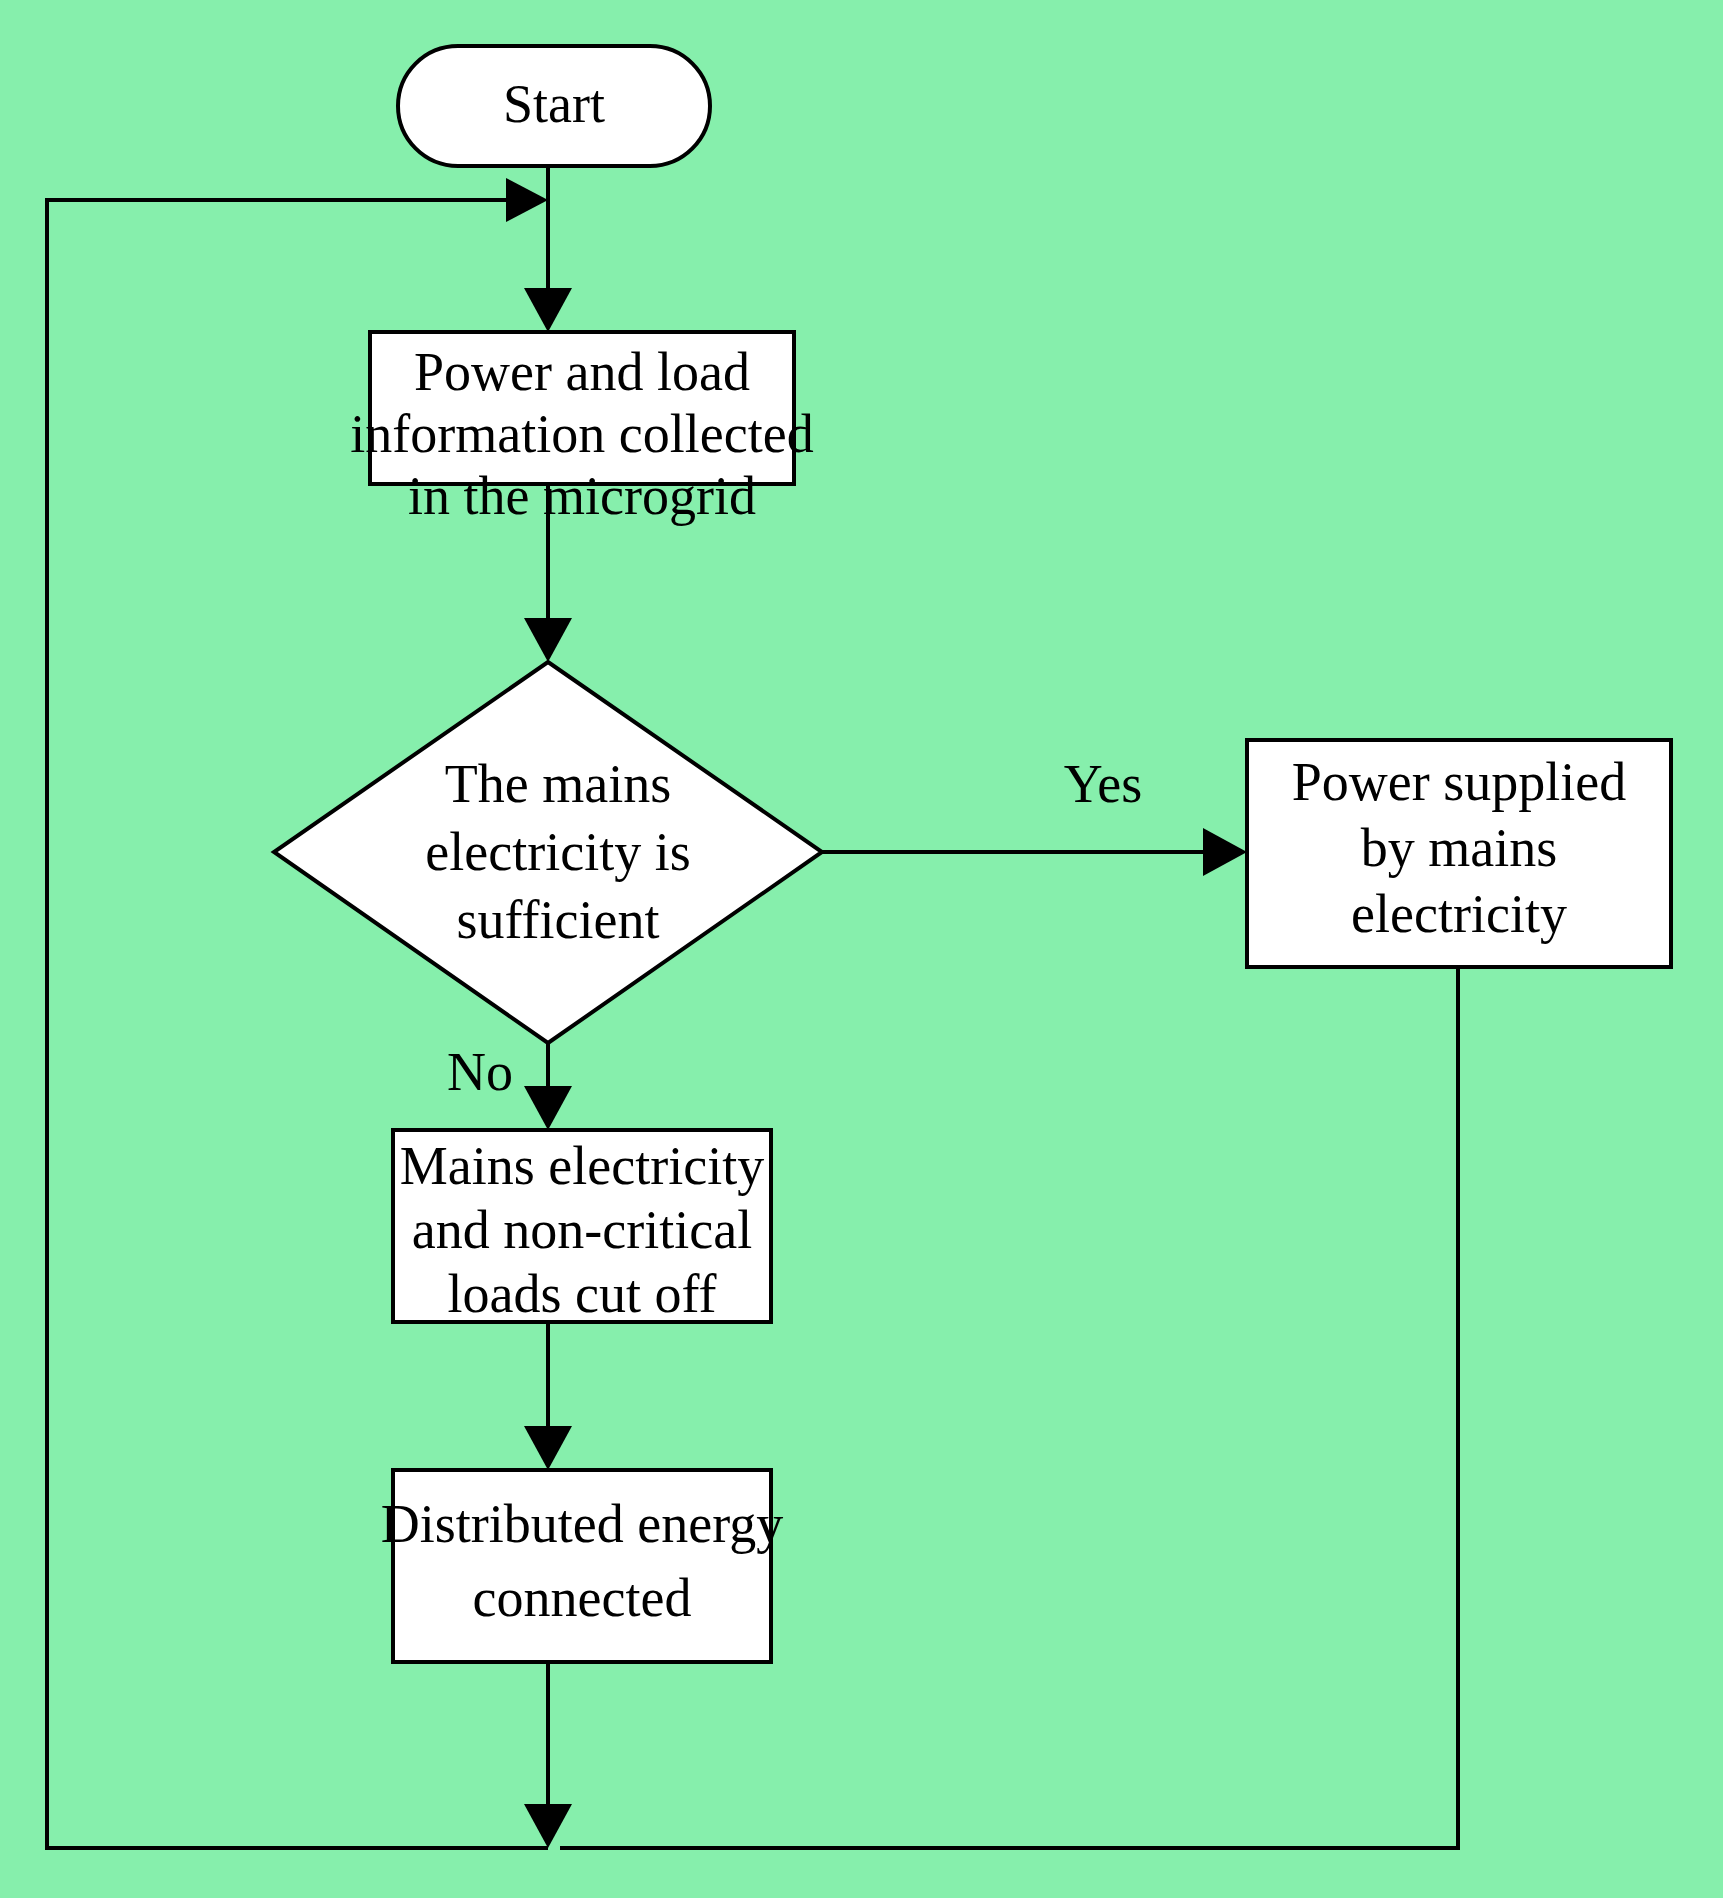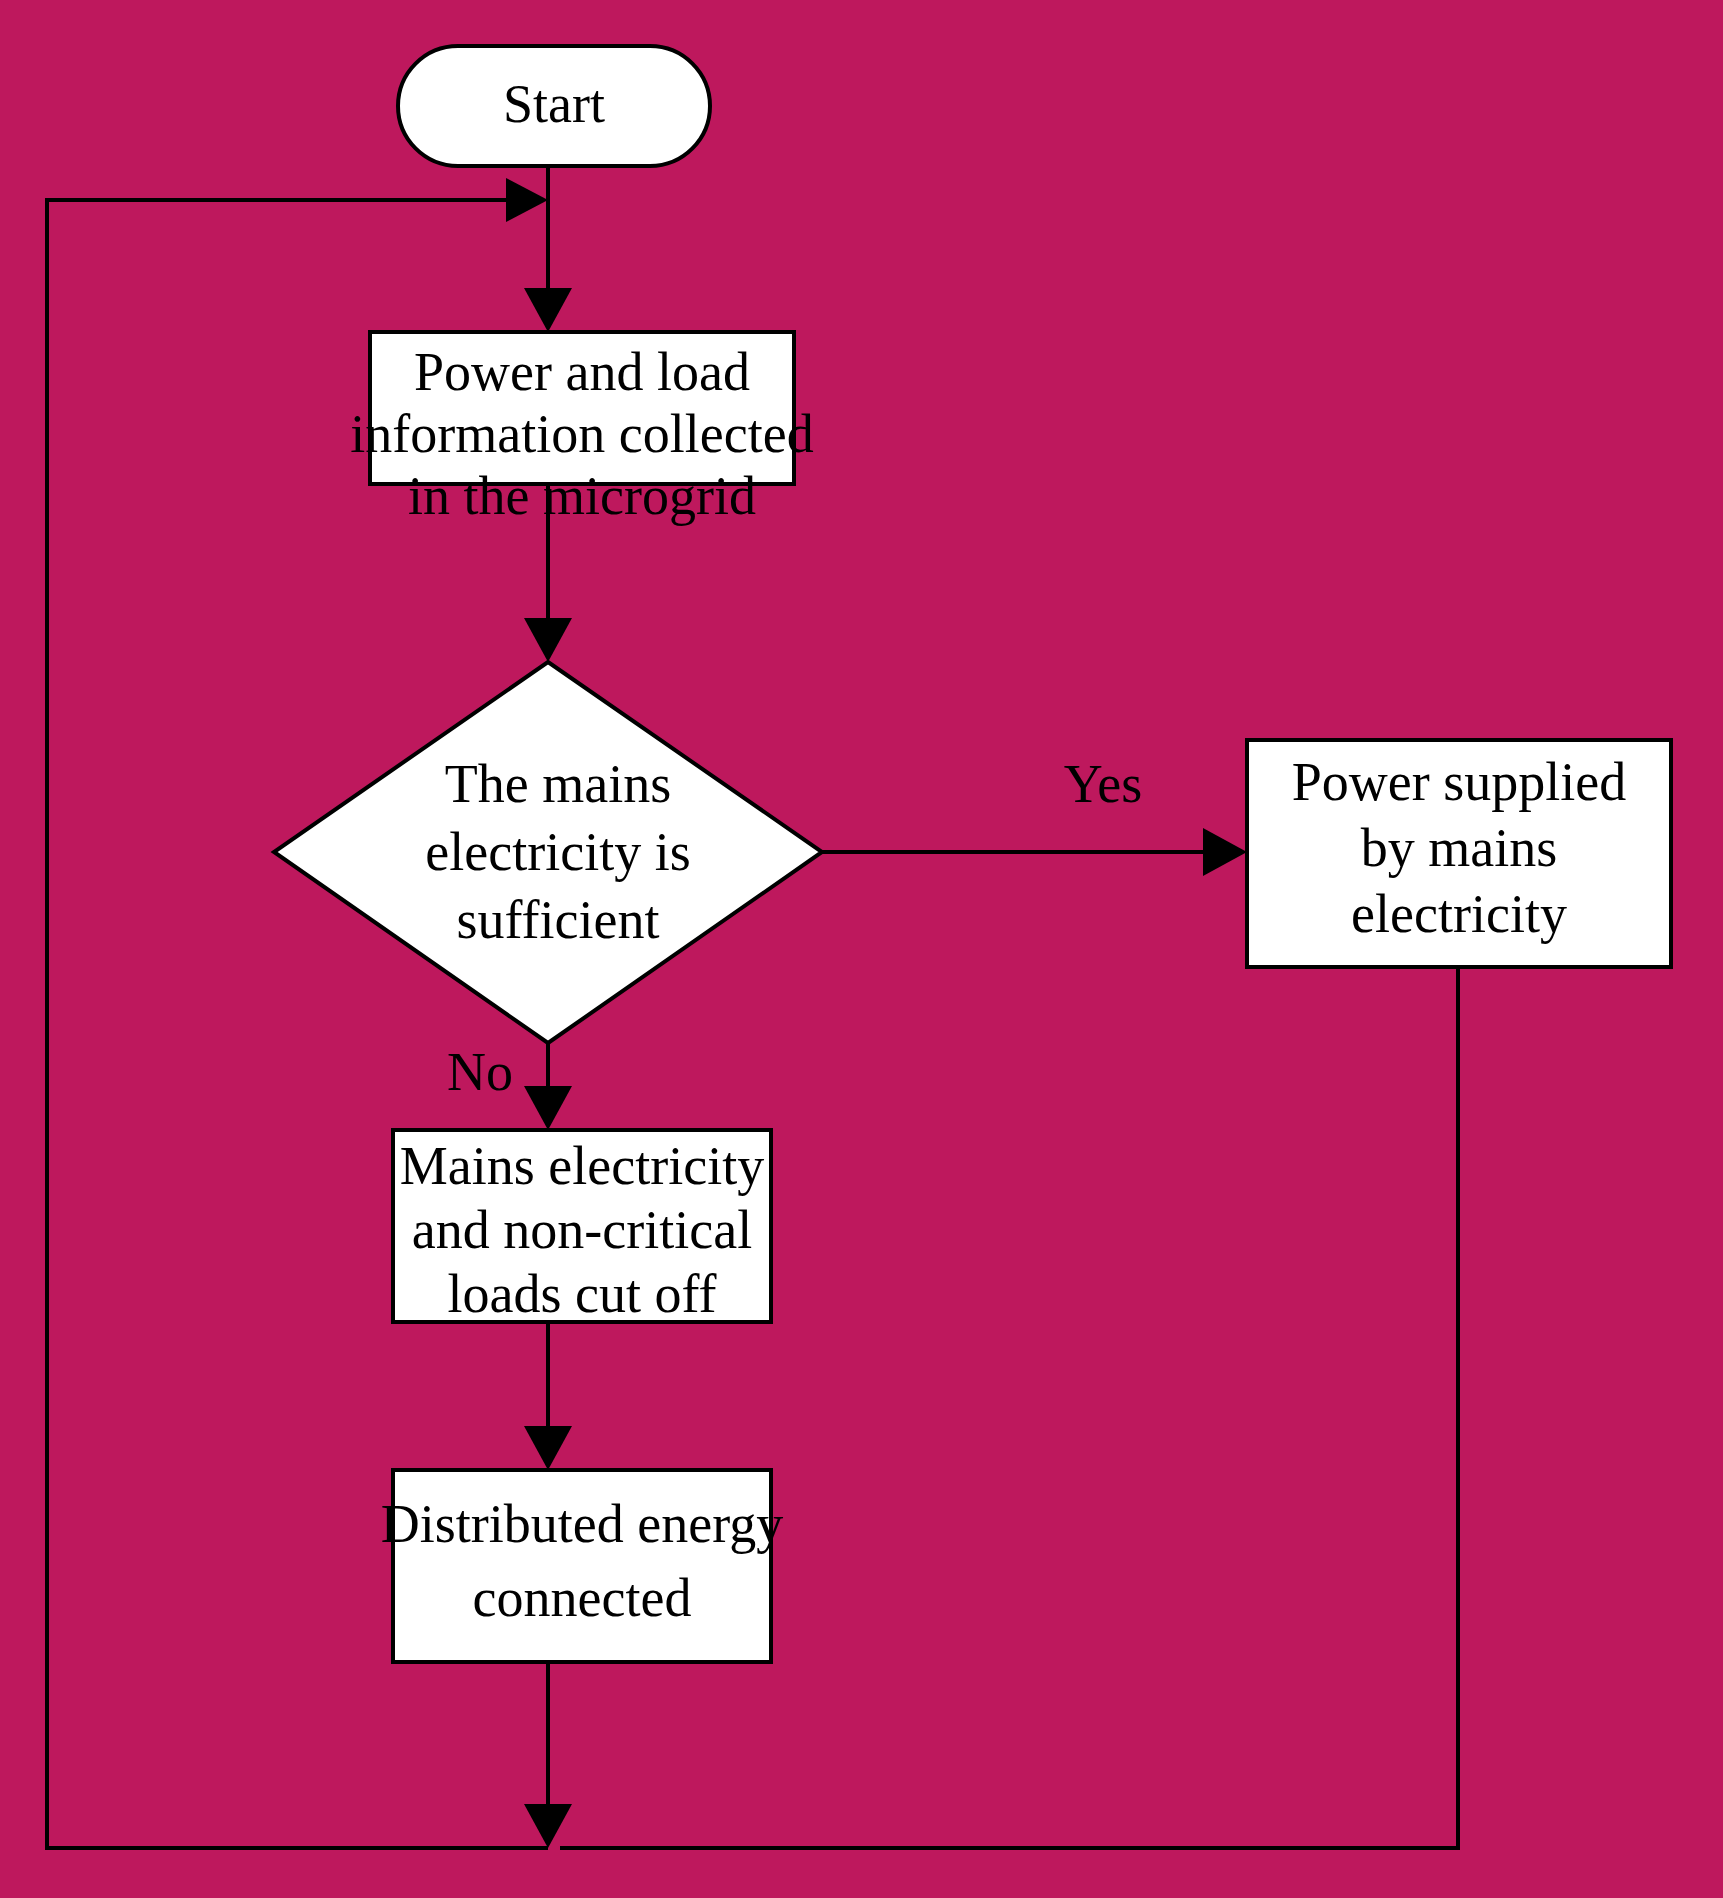--- a/index.html
+++ b/index.html
@@ -10,21 +10,21 @@
   body {
     width: 1723px;
     height: 1898px;
     font-family: "Liberation Serif", "DejaVu Serif", serif;
     overflow: hidden;
   }
   #flowchart-root {
     position: relative;
     width: 1723px;
     height: 1898px;
-    background: #be185d;
+    background: #86efac;
   }
   svg.chart-svg {
     display: block;
     width: 1723px;
     height: 1898px;
   }
   .node-shape {
     fill: #ffffff;
     stroke: #000000;
     stroke-width: 4;

